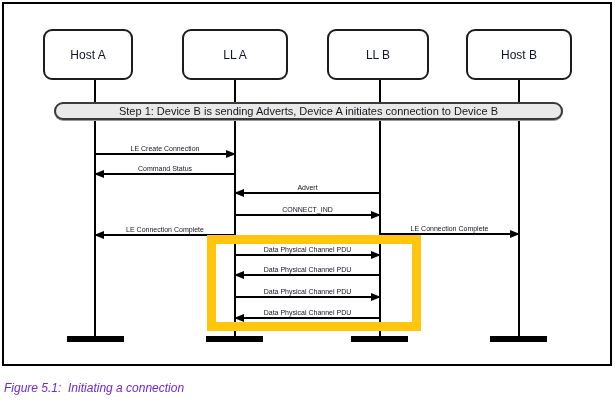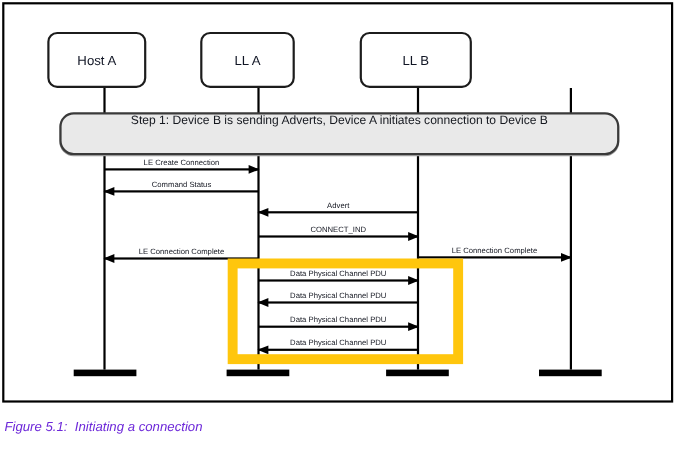--- a/index.html
+++ b/index.html
@@ -6,23 +6,23 @@
   .canvas{position:relative;width:616px;height:408px;background:#fff;
           font-family:"Liberation Sans", sans-serif;color:#111;overflow:hidden;}
   .frame{position:absolute;left:2px;top:2px;width:610px;height:364px;
          border:2px solid #000;box-sizing:border-box;background:#fff;}
   .actor{position:absolute;top:29px;height:51px;box-sizing:border-box;
          border:2px solid #1c1c1c;border-radius:9px;background:#fff;
          display:flex;align-items:center;justify-content:center;
          font-size:12px;color:#101524;}
   .lifeline{position:absolute;top:80px;width:2px;height:256px;background:#000;}
   .terminator{position:absolute;top:336px;width:57px;height:6px;background:#000;}
-  .banner{position:absolute;left:54px;top:102px;width:509px;height:39px;
+  .banner{position:absolute;left:54px;top:102px;width:509px;height:18px;
           box-sizing:border-box;border:2px solid #3a3a3a;border-radius:13px;
-          background:#e9e9e9;display:flex;align-items:flex-start;justify-content:center;
+          background:#e9e9e9;display:flex;align-items:center;justify-content:center;
           font-size:11px;color:#15181f;box-shadow:0 1px 0 #9a9a9a;}
   .msg{position:absolute;height:2px;background:#000;}
   .msg .lbl{position:absolute;left:0;right:0;bottom:2px;text-align:center;
             font-size:7px;line-height:9px;color:#131620;white-space:nowrap;}
   .msg.head-right::after{content:"";position:absolute;right:-1px;top:-3px;
             width:0;height:0;border-top:4px solid transparent;
             border-bottom:4px solid transparent;border-left:10px solid #000;}
   .msg.head-left::after{content:"";position:absolute;left:-1px;top:-3px;
             width:0;height:0;border-top:4px solid transparent;
             border-bottom:4px solid transparent;border-right:10px solid #000;}
@@ -34,25 +34,28 @@
 </head>
 <body>
 
 <div class="canvas">
 
   <div class="frame"></div>
 
   <div class="actor" style="left:43px;width:90px;">
     <span>Host A</span>
   </div>
-  <div class="actor" style="left:182px;width:86px;">
+  <div class="actor" style="left:182px;width:106px;">
     <span>LL A</span>
   </div>
   <div class="actor" style="left:327px;width:102px;">
     <span>LL B</span>
+  </div>
+  <div class="actor" style="left:466px;width:106px;">
+    <span>Host B</span>
   </div>
 
   <div class="lifeline" style="left:94px;"></div>
   <div class="lifeline" style="left:234px;"></div>
   <div class="lifeline" style="left:379px;"></div>
   <div class="lifeline" style="left:518px;"></div>
 
   <div class="terminator" style="left:67px;"></div>
   <div class="terminator" style="left:206px;"></div>
   <div class="terminator" style="left:351px;"></div>

